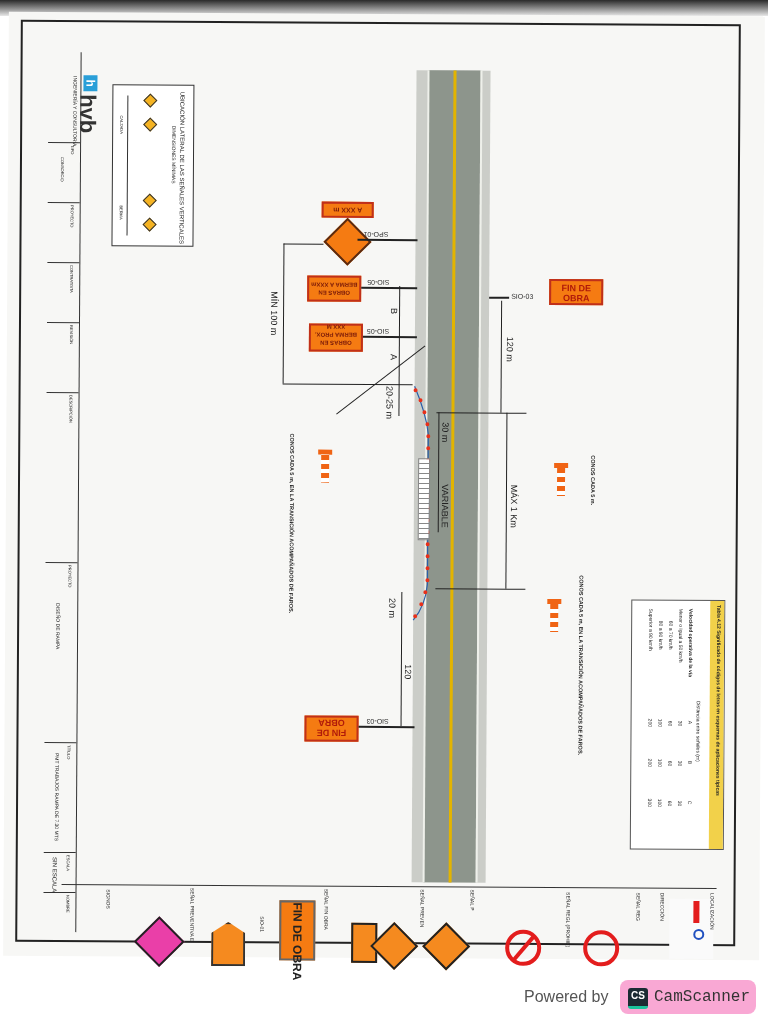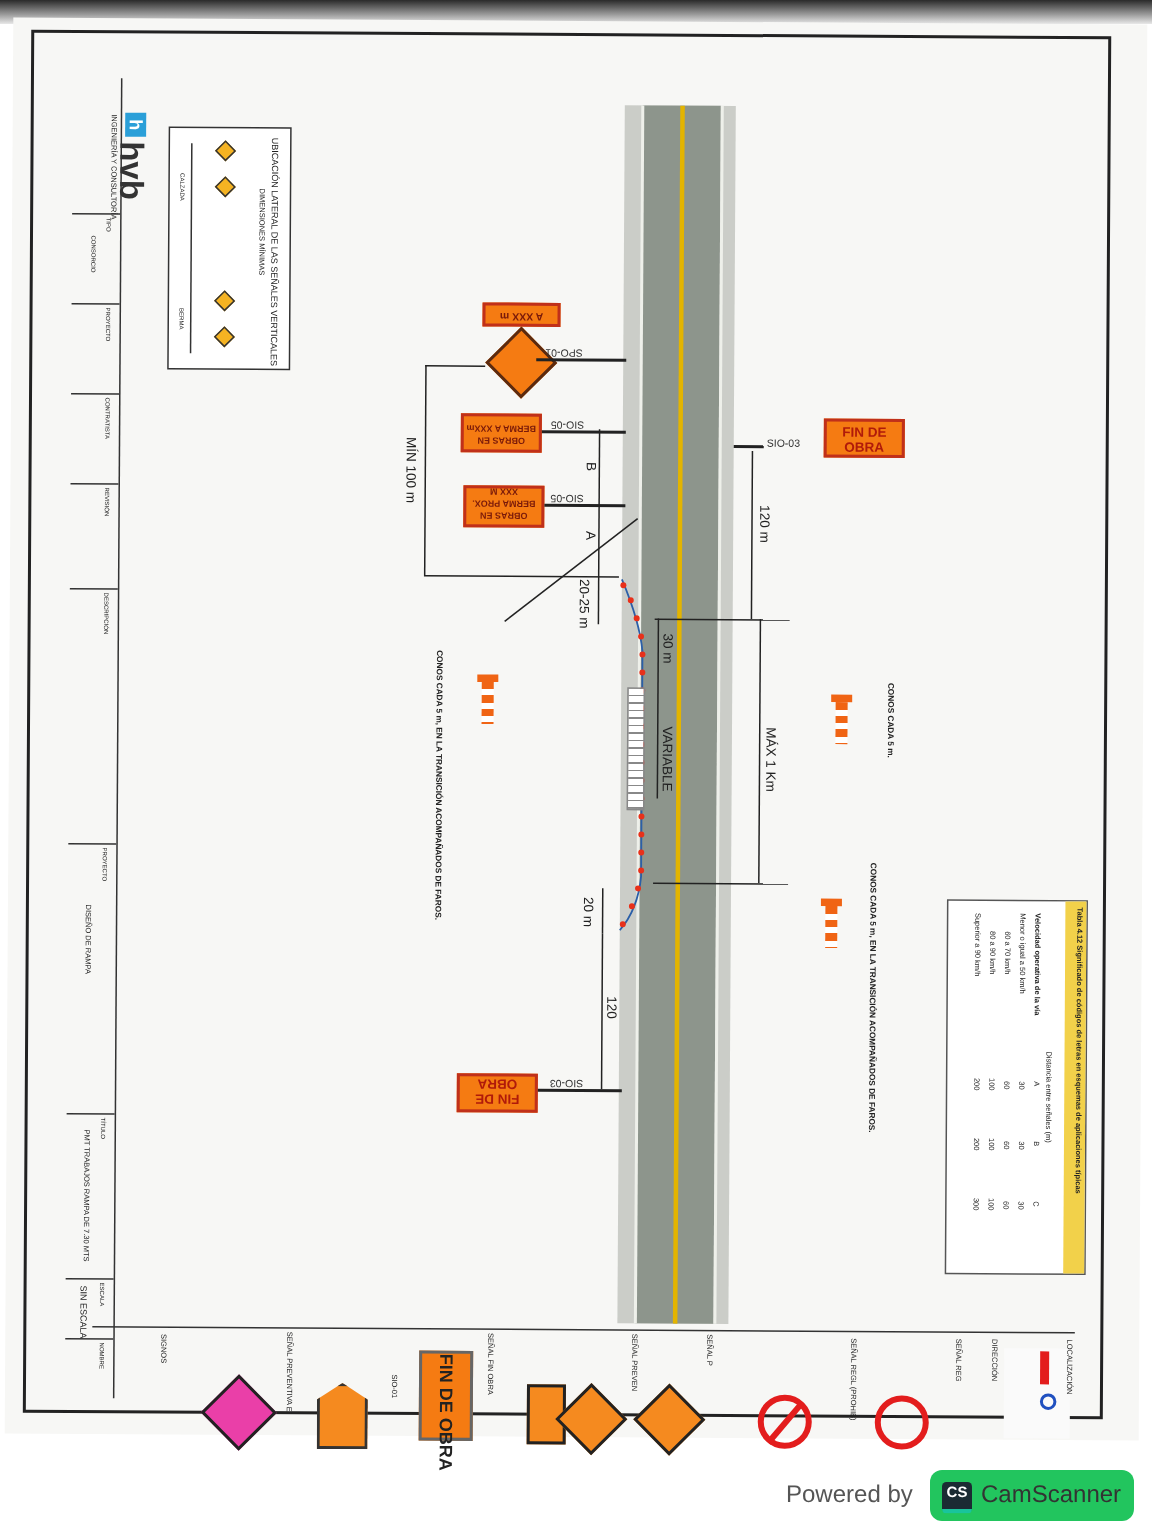--- a/index.html
+++ b/index.html
@@ -31,23 +31,23 @@
   .table{position:absolute;left:626px;top:584px;width:92px;height:248px;background:#fff;border:1px solid #555;}
   .table-head{position:absolute;right:0;top:0;width:14px;height:100%;background:#f2d14a;}
   .cone{position:absolute;width:14px;height:34px;}
   .cone .top{position:absolute;left:0;top:0;width:14px;height:5px;background:#f06414;}
   .cone .body{position:absolute;left:3px;top:5px;width:8px;height:28px;background:repeating-linear-gradient(#f06414 0 5px,#fff 5px 9px);}
   .legend{position:absolute;left:58px;top:872px;width:655px;height:74px;border-top:1.5px solid #333;}
   .pink{position:absolute;width:32px;height:32px;background:#ea3fa8;border:2px solid #222;transform:rotate(45deg);}
   .orange-d{position:absolute;width:30px;height:30px;background:#f58a1f;border:2px solid #222;transform:rotate(45deg);}
   .ring{position:absolute;width:28px;height:28px;border:4px solid #e31d1d;border-radius:50%;}
   .powered{position:absolute;left:524px;top:988px;font-size:16px;color:#555;}
-  .cs-badge{position:absolute;left:620px;top:980px;width:136px;height:34px;background:#22c55e;border-radius:8px;}
+  .cs-badge{position:absolute;left:620px;top:980px;width:136px;height:34px;background:#f9a8d4;border-radius:8px;}
   .cs-logo{position:absolute;left:8px;top:8px;width:20px;height:18px;background:#1b2b33;border-radius:3px;color:#fff;font-size:10px;font-weight:bold;line-height:16px;text-align:center;border-bottom:3px solid #19c49c;}
-  .cs-text{position:absolute;left:34px;top:8px;font-size:16px;color:#333;}
+  .cs-text{position:absolute;left:34px;top:8px;font-size:16px;color:#333;font-family:Liberation Mono, monospace;}
 </style>
 </head>
 <body>
 
 <div class="topband"></div>
 
 <div class="sheet">
   <div class="frame"></div>
 
   <div class="strip"></div>

